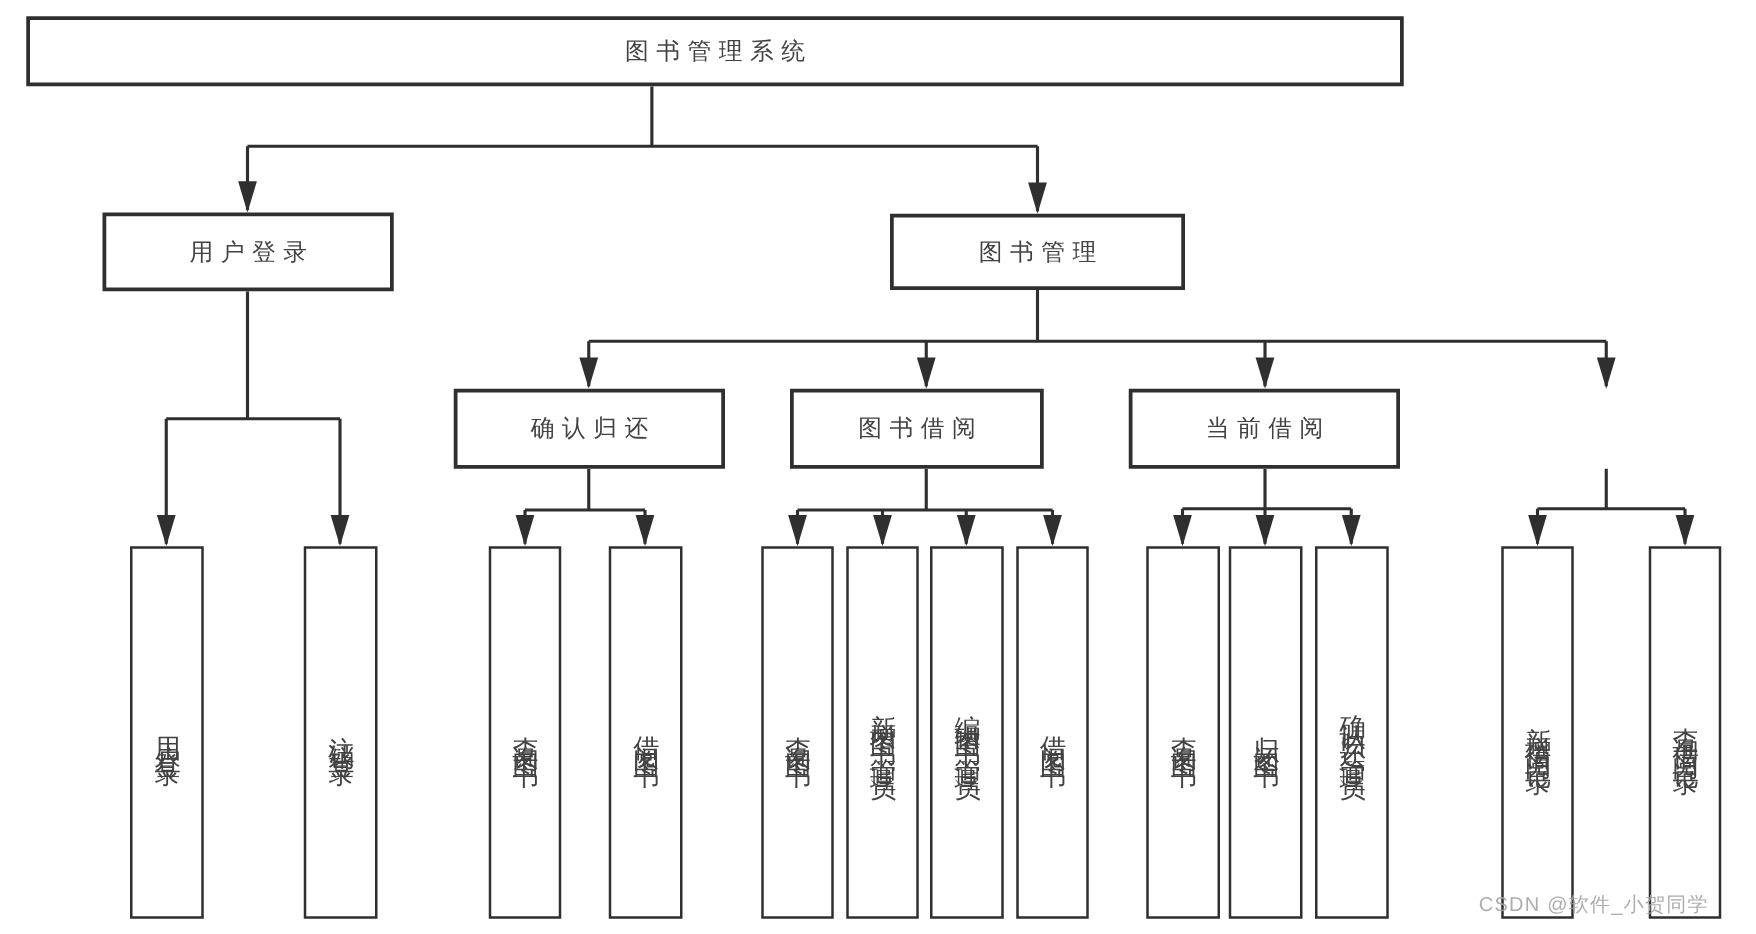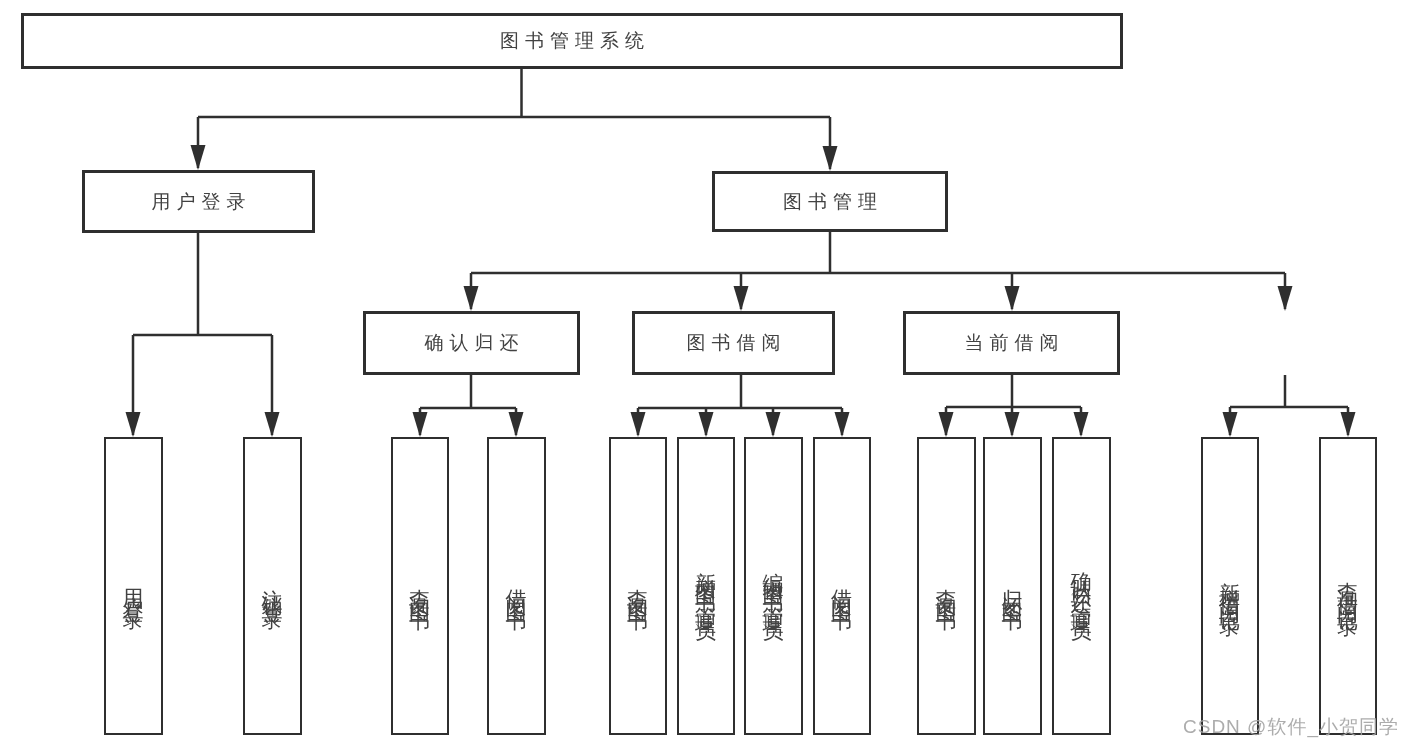--- a/index.html
+++ b/index.html
@@ -33,21 +33,21 @@
     writing-mode:vertical-rl;
     text-orientation:mixed;
     font-size:21px;
     letter-spacing:7px;
     line-height:1;
     white-space:nowrap;
   }
   .watermark{
     position:absolute;
     left:1183px;top:714px;
-    font-size:19px;
+    font-size:16px;
     color:rgba(163,163,163,0.9);
     letter-spacing:1px;
     white-space:nowrap;
     z-index:5;
   }
 </style>
 </head>
 <body>
 
 <div id="canvas">

